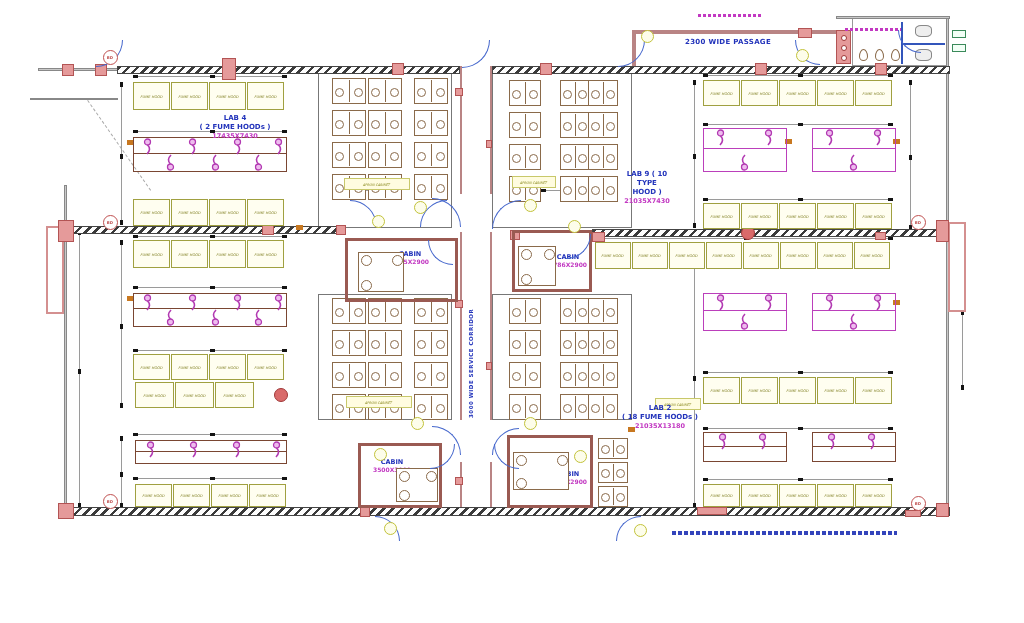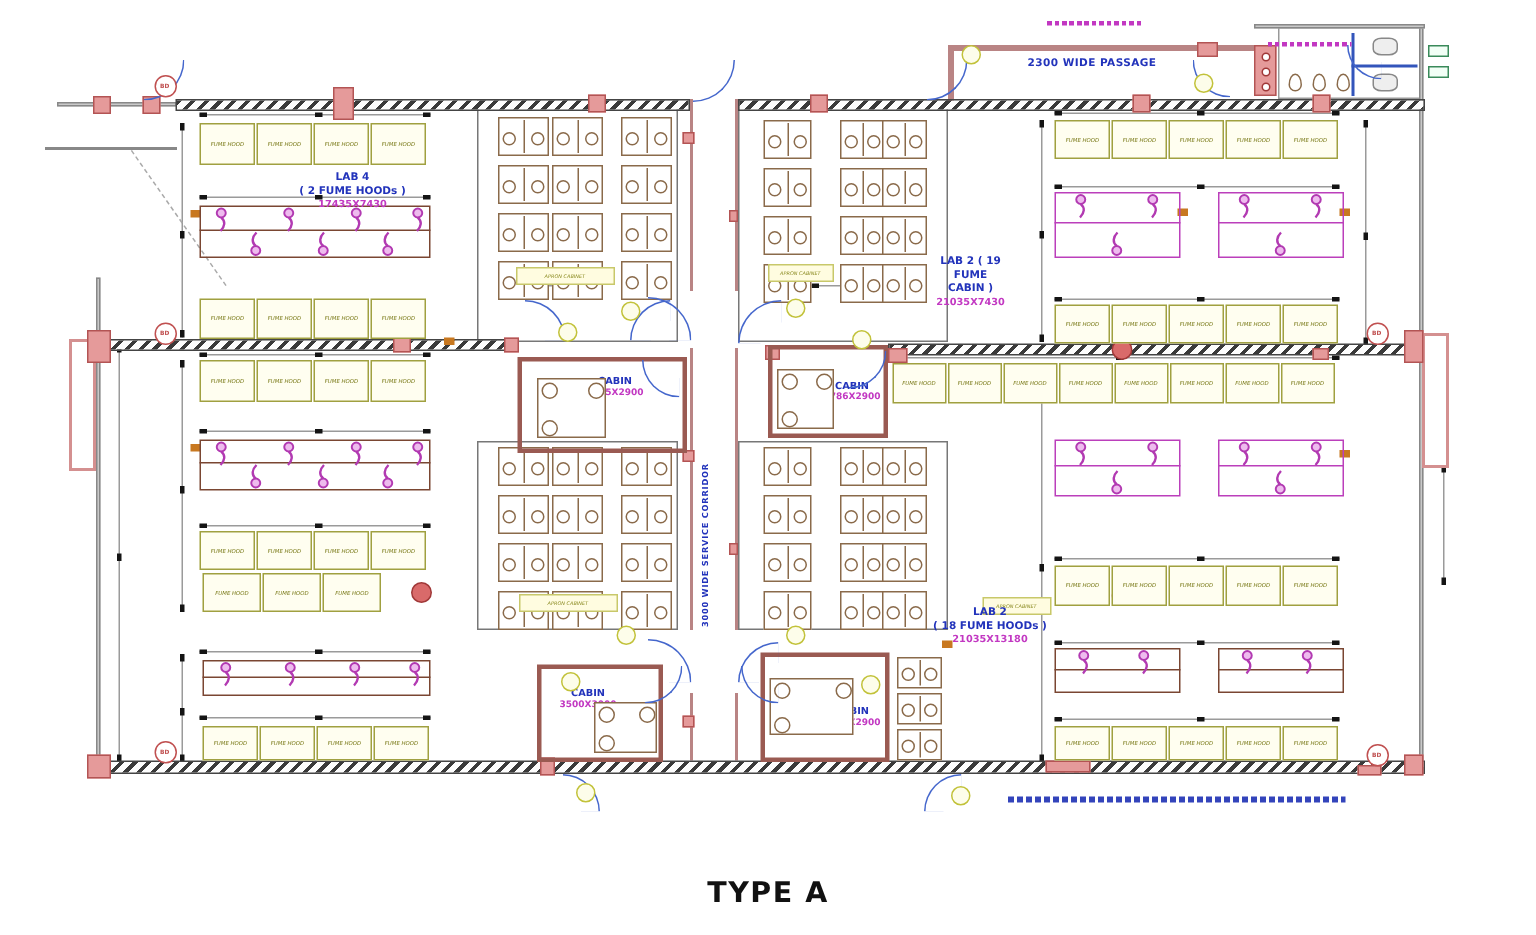--- a/index.html
+++ b/index.html
@@ -68,21 +68,20 @@
     <div class="abs bluepart" style="left:48px;top:3px;width:2px;height:42px"></div>
     <div class="abs bluepart" style="left:48px;top:24px;width:44px;height:2px"></div>
     <div class="abs wc" style="left:62px;top:6px;width:17px;height:12px"></div>
     <div class="abs wc" style="left:62px;top:30px;width:17px;height:12px"></div>
   </div>
 
   <div class="abs ptext" style="left:668px;top:38px;width:120px;text-align:center">2300 WIDE PASSAGE</div>
 
   <div class="abs vtext" style="left:468px;top:248px;height:170px">3000 WIDE SERVICE CORRIDOR</div>
 
-  <div class="abs title" style="left:0;top:584px;width:1024px">TYPE A</div>
 
 <div class="dim" style="position: absolute; left: 133px; top: 76px; width: 154px; height: 1px;"></div>
     <div class="tick" style="position: absolute; left: 133px; top: 74.5px; width: 5px; height: 3.5px;"></div>
     <div class="tick" style="position: absolute; left: 210px; top: 74.5px; width: 5px; height: 3.5px;"></div>
     <div class="tick" style="position: absolute; left: 282px; top: 74.5px; width: 5px; height: 3.5px;"></div>
     <div class="dim" style="position: absolute; left: 133px; top: 131px; width: 154px; height: 1px;"></div>
     <div class="tick" style="position: absolute; left: 133px; top: 129.5px; width: 5px; height: 3.5px;"></div>
     <div class="tick" style="position: absolute; left: 210px; top: 129.5px; width: 5px; height: 3.5px;"></div>
     <div class="tick" style="position: absolute; left: 282px; top: 129.5px; width: 5px; height: 3.5px;"></div>
     <div class="dim" style="position: absolute; left: 133px; top: 236px; width: 154px; height: 1px;"></div>
@@ -851,23 +850,23 @@
     </div>
     <div class="apron" style="position: absolute; left: 655px; top: 398px; width: 46px; height: 12px;">
       <span>APRON CABINET</span>
     </div>
     <div class="lab-label" style="position: absolute; left: 160px; top: 114px; width: 150px; height: 40px;">
       <div class="l">LAB 4</div>
       <div class="l">( 2 FUME HOODs )</div>
       <div class="s">17435X7430</div>
     </div>
     <div class="lab-label" style="position: absolute; left: 616px; top: 170px; width: 62px; height: 40px;">
-      <div class="l">LAB 2 ( 19</div>
-      <div class="l">FUME</div>
-      <div class="l">CABIN )</div>
+      <div class="l">LAB 9 ( 10</div>
+      <div class="l">TYPE</div>
+      <div class="l">HOOD )</div>
       <div class="s">21035X7430</div>
     </div>
     <div class="lab-label" style="position: absolute; left: 590px; top: 404px; width: 140px; height: 40px;">
       <div class="l">LAB 2</div>
       <div class="l">( 18 FUME HOODs )</div>
       <div class="s">21035X13180</div>
     </div>
     <div style="position: absolute; left: 96px; top: 40px; width: 26px; height: 26px; border-bottom: 1.3px solid rgb(68, 102, 204); border-right: 1.3px solid rgb(68, 102, 204); border-bottom-right-radius: 100%;"></div>
     <div style="position: absolute; left: 618px; top: 40px; width: 26px; height: 26px; border-bottom: 1.3px solid rgb(68, 102, 204); border-right: 1.3px solid rgb(68, 102, 204); border-bottom-right-radius: 100%;"></div>
     <div style="position: absolute; left: 795px; top: 40px; width: 24px; height: 24px; border-bottom: 1.3px solid rgb(68, 102, 204); border-left: 1.3px solid rgb(68, 102, 204); border-bottom-left-radius: 100%;"></div>

